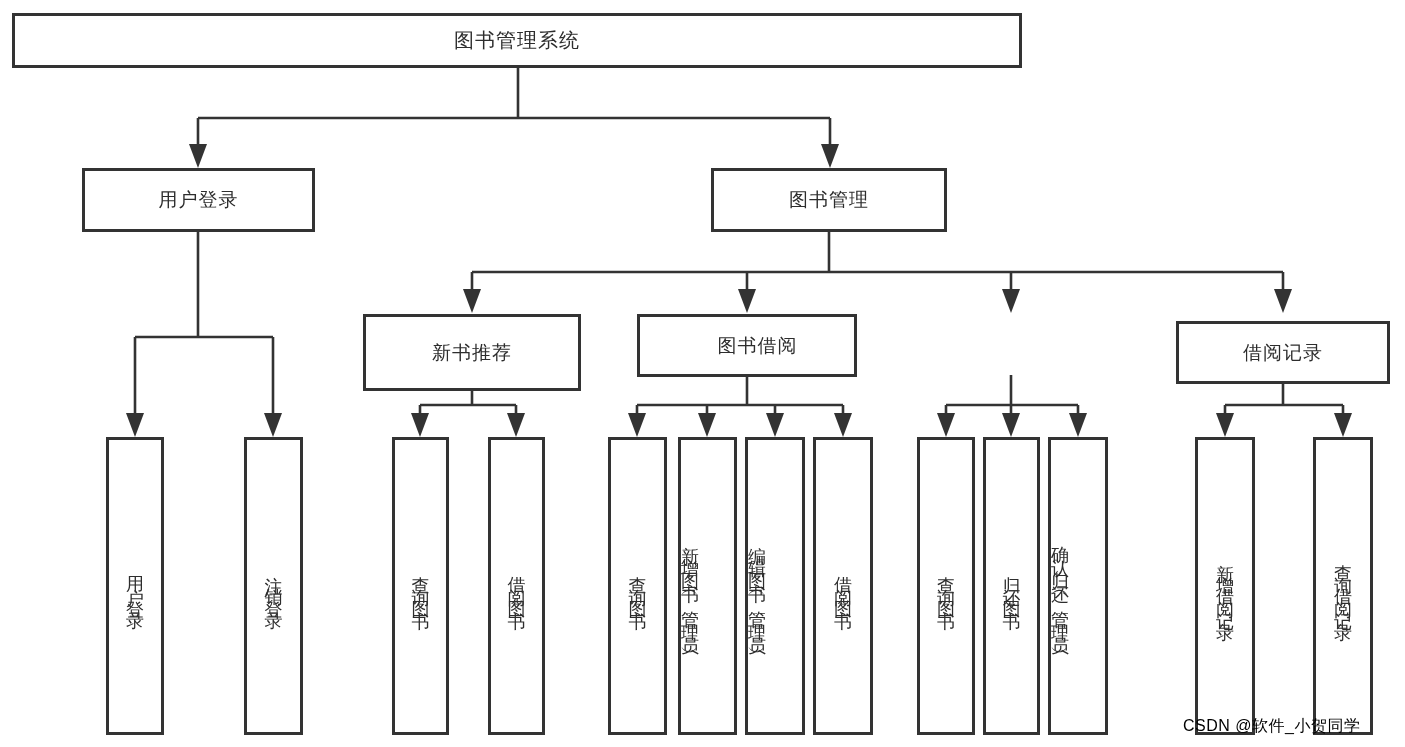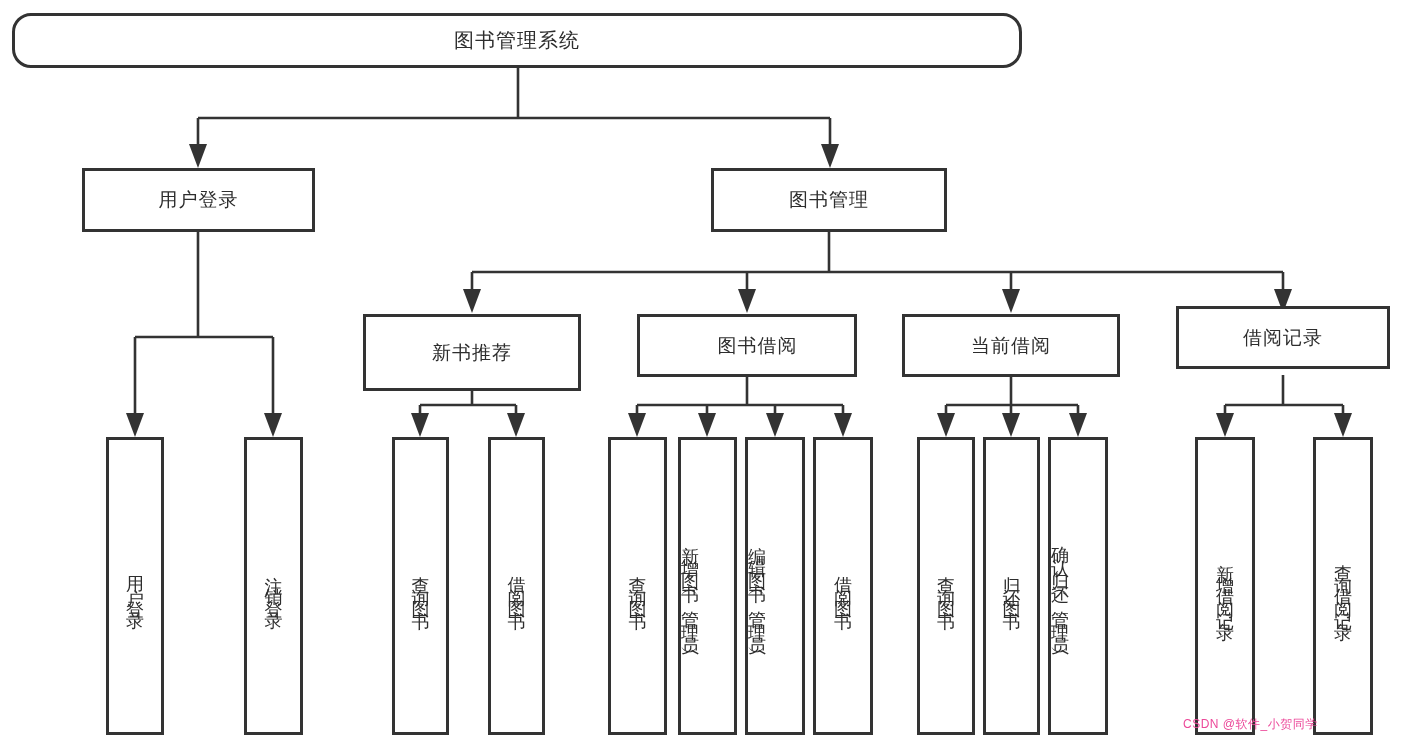--- a/index.html
+++ b/index.html
@@ -29,21 +29,21 @@
     border: 3px solid #333333;
     background: #ffffff;
     display: flex;
     align-items: center;
     justify-content: center;
     color: #2d2d2d;
     font-size: 19px;
     letter-spacing: 1px;
     z-index: 2;
   }
-  .node.root { font-size: 20px; border-radius: 19px; }
+  .node.root { font-size: 20px; }
   .leaf {
     position: absolute;
     box-sizing: border-box;
     border: 3px solid #333333;
     background: #ffffff;
     top: 437px;
     height: 298px;
     display: flex;
     align-items: center;
     justify-content: center;
@@ -63,22 +63,22 @@
     padding-top: 8px;
   }
   .leaf.long .vtext {
     letter-spacing: 13px;
   }
   .watermark {
     position: absolute;
     left: 1183px;
     top: 716px;
     width: 220px;
-    color: #ec4899;
-    font-size: 12px;
+    color: #000000;
+    font-size: 16px;
     letter-spacing: 0.5px;
     z-index: 3;
     white-space: nowrap;
   }
 </style>
 </head>
 <body>
 
 <div id="stage">
 
@@ -122,22 +122,21 @@
     </g>
   </svg>
 
   <div class="node root" style="left:12px; top:13px; width:1010px; height:55px;">图书管理系统</div>
 
   <div class="node" style="left:82px; top:168px; width:233px; height:64px;">用户登录</div>
   <div class="node" style="left:711px; top:168px; width:236px; height:64px;text-align:center;">图书管理</div>
 
   <div class="node" style="left:363px; top:314px; width:218px; height:77px;">新书推荐</div>
   <div class="node" style="left:637px; top:314px; width:220px; height:63px;padding-left:21px;">图书借阅</div>
-  <div class="node" style="left:902px; top:314px; width:218px; height:63px;">当前借阅</div>
-  <div class="node" style="left:1176px; top:306px; width:214px; height:63px;">借阅记录</div>
+  <div class="node" style="left:1176px; top:321px; width:214px; height:63px;">借阅记录</div>
 
   <div class="leaf" style="left:106px; width:58px;">
     <span class="vtext">用户登录</span>
   </div>
   <div class="leaf" style="left:244px; width:59px;">
     <span class="vtext">注销登录</span>
   </div>
 
   <div class="leaf" style="left:392px; width:57px;">
     <span class="vtext">查询图书</span>

